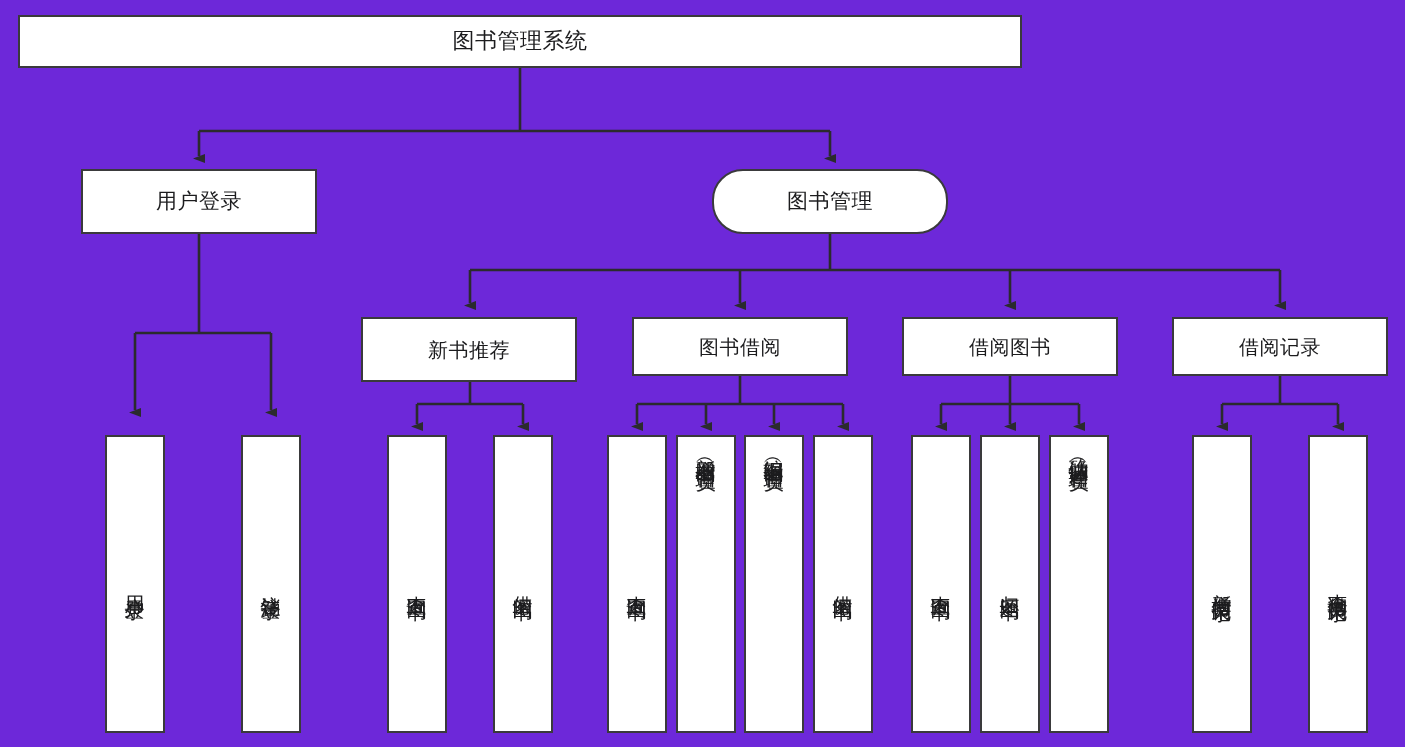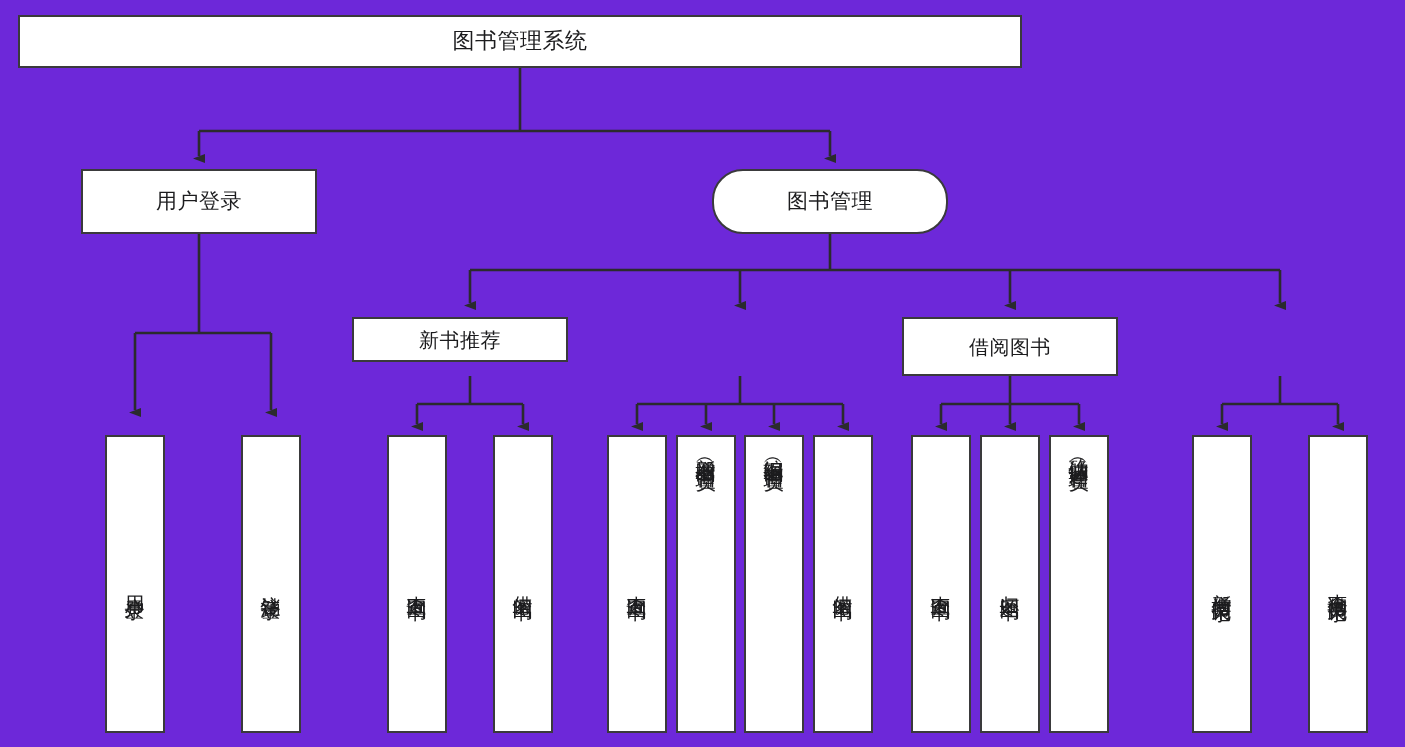--- a/index.html
+++ b/index.html
@@ -136,26 +136,32 @@
     <span class="label">图书管理系统</span>
   </div>
 
   <div class="node lvl2" style="left:81px; top:169px; width:236px; height:65px;">
     <span class="label">用户登录</span>
   </div>
   <div class="node lvl2" style="left:712px; top:169px; width:236px; height:65px;border-radius:31px;">
     <span class="label">图书管理</span>
   </div>
 
-  <div class="node lvl3" style="left:352px; top:317px; width:216px; height:45px;">
+  <div class="node lvl3" style="left:361px; top:317px; width:216px; height:65px;">
     <span class="label">新书推荐</span>
+  </div>
+  <div class="node lvl3" style="left:632px; top:317px; width:216px; height:59px;">
+    <span class="label">图书借阅</span>
   </div>
   <div class="node lvl3" style="left:902px; top:317px; width:216px; height:59px;">
     <span class="label">借阅图书</span>
   </div>
+  <div class="node lvl3" style="left:1172px; top:317px; width:216px; height:59px;">
+    <span class="label">借阅记录</span>
+  </div>
 
   <div class="node leaf center" style="left:105px; top:435px; width:60px; height:298px;">
     <span class="label">用户登录</span>
   </div>
   <div class="node leaf center" style="left:241px; top:435px; width:60px; height:298px;">
     <span class="label">注销登录</span>
   </div>
 
   <div class="node leaf center" style="left:387px; top:435px; width:60px; height:298px;">
     <span class="label">查询图书</span>

